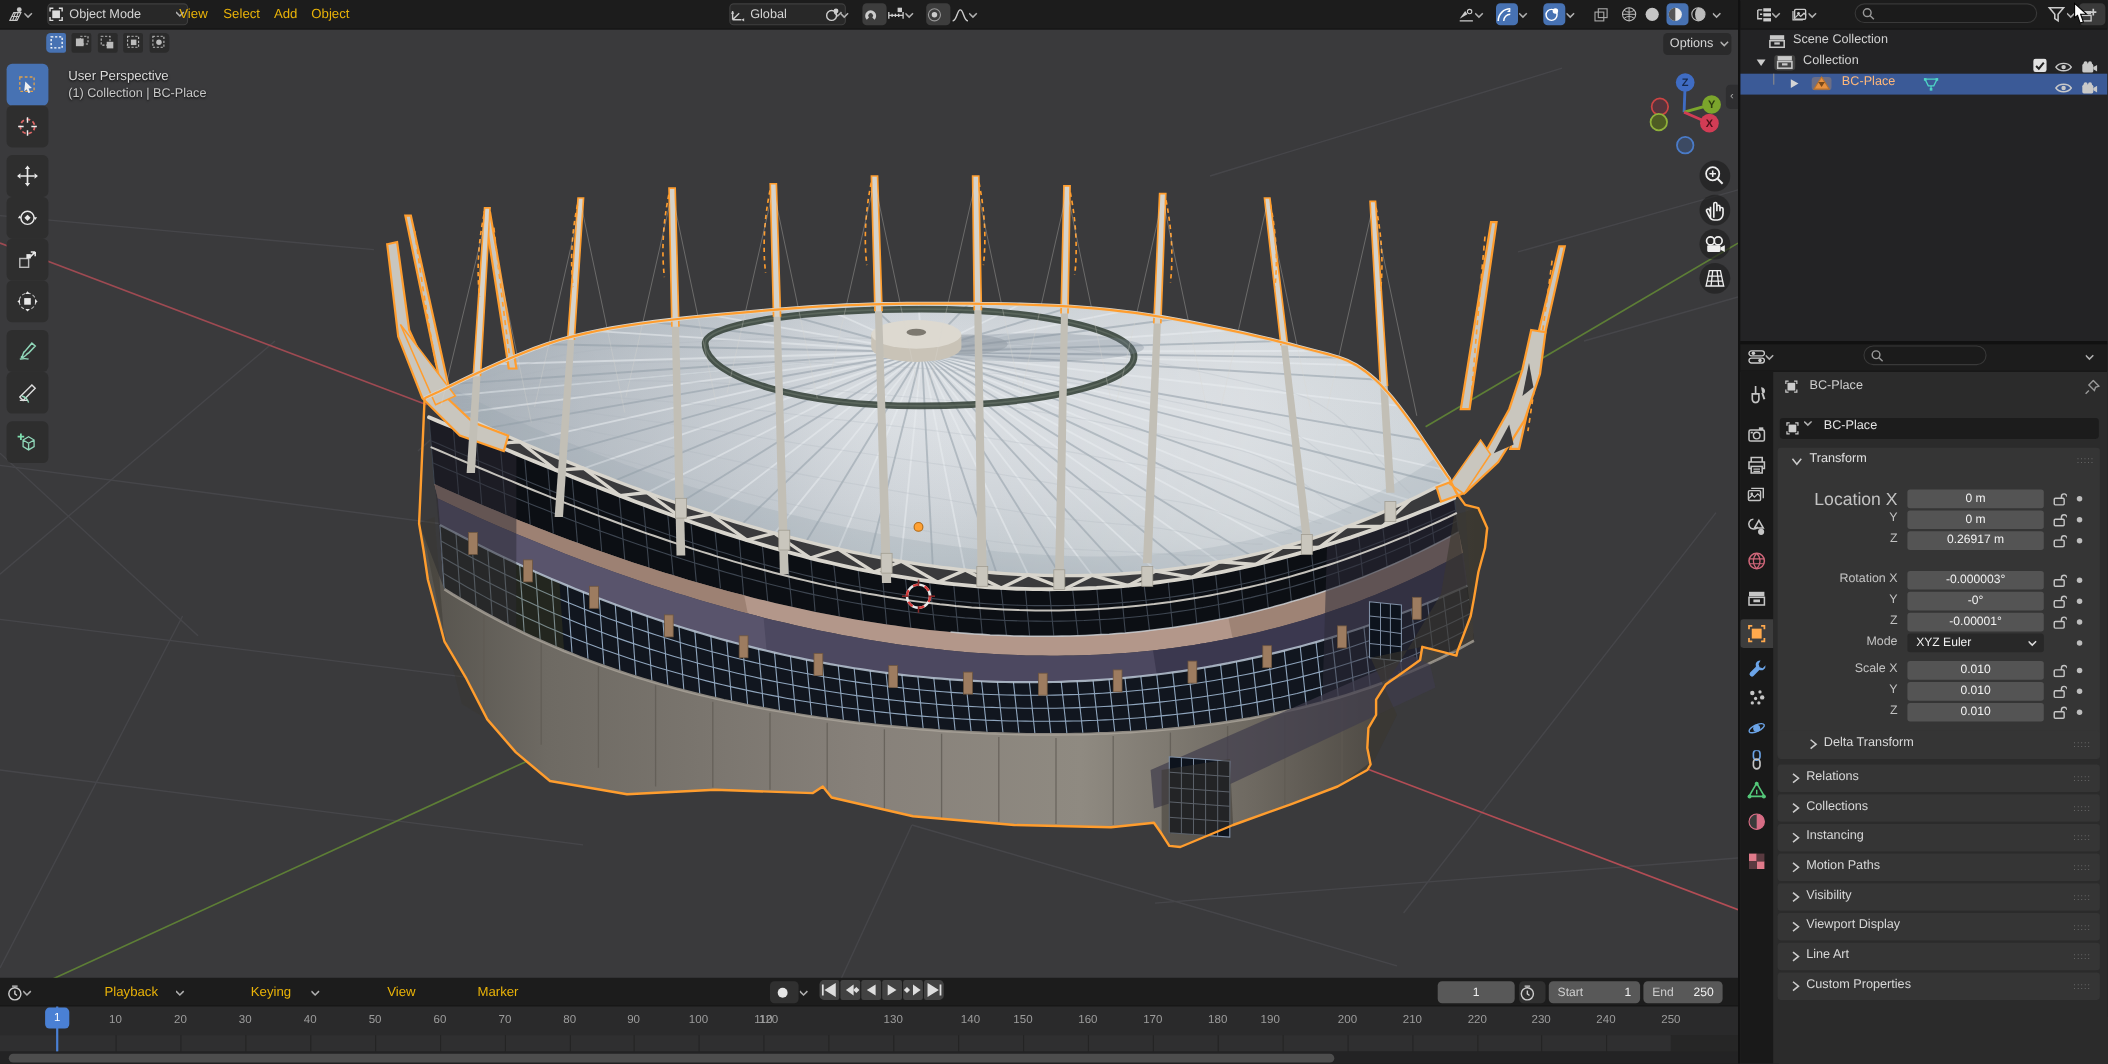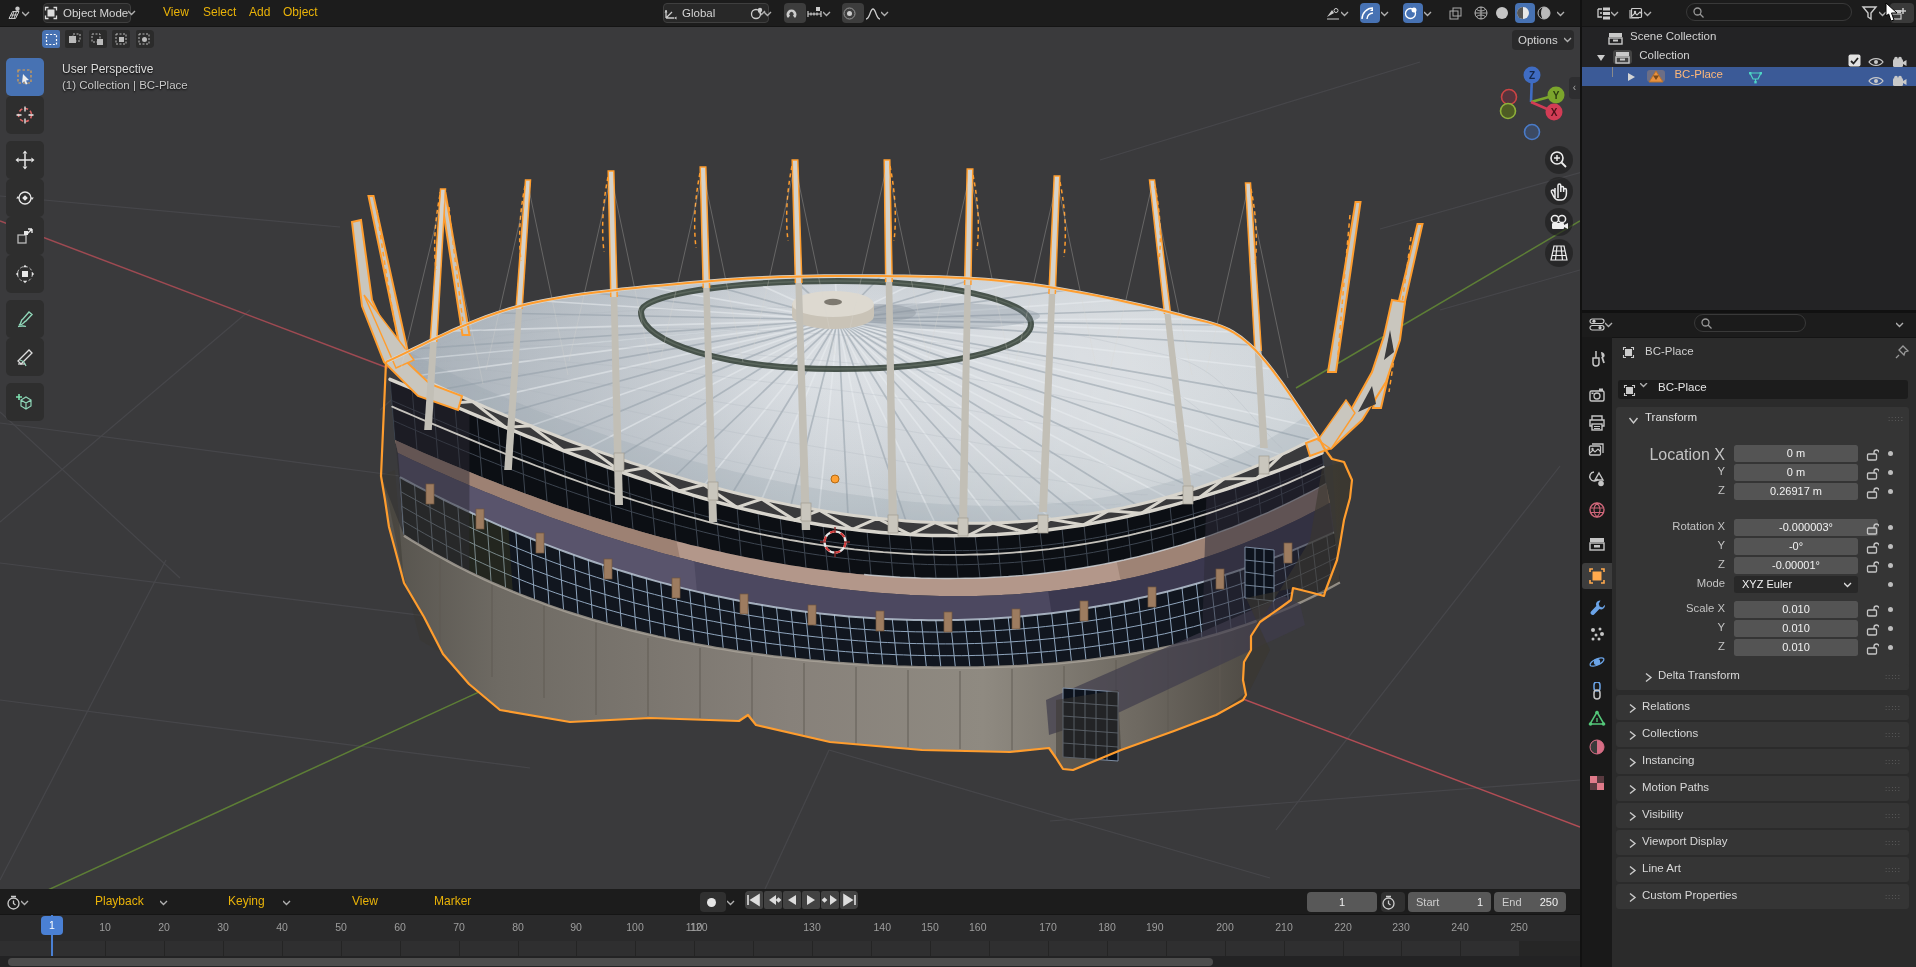--- a/index.html
+++ b/index.html
@@ -458,21 +458,21 @@
 <div class="hdr" style="left:0;top:0;width:1580px">
  <div class="btn" style="left:6px;width:34px">
         <svg width="16" height="16" viewBox="0 0 16 16" style="">
           <path d="M3,13.5 L6.5,6.5 L13,6.5 L9.5,13.5 Z M4.8,10 h6.4 M5.5,13.5 L8,6.5 M8,13.5 L10.5,6.5" stroke="#c8c8c8" stroke-width="1" fill="none"></path>
           <circle cx="11.5" cy="3.8" r="2.2" fill="#c8c8c8"></circle>
         </svg>
         <svg width="8" height="14" viewBox="0 0 8 14" style="">
           <path d="M0,6 l3.5,3.5 l3.5,-3.5" stroke="#b0b0b0" stroke-width="1.4" fill="none"></path>
         </svg>
       </div>
- <div class="btn bd" style="left:43px;width:88px">
+ <div class="btn bd" style="left:43px;width:128px">
         <svg width="14" height="14" viewBox="0 0 14 14" style="">
           <rect x="3.5" y="3.5" width="7" height="7" fill="#ddd"></rect>
           <path d="M1.5,4.5 v-3 h3 M9.5,1.5 h3 v3 M12.5,9.5 v3 h-3 M4.5,12.5 h-3 v-3" stroke="#ddd" stroke-width="1.3" fill="none"></path>
         </svg>
         <span style="margin-left:5px">Object Mode</span>
         <span class="cv"><svg width="8" height="14" viewBox="0 0 8 14" style="">
             <path d="M0,6 l3.5,3.5 l3.5,-3.5" stroke="#b0b0b0" stroke-width="1.4" fill="none"></path>
           </svg></span>
       </div>
  <span class="mn" style="left:163px">View</span>
@@ -809,21 +809,21 @@
       <span style="position:absolute;left:380px;top:6px;width:40px;text-align:center">60</span>
       <span style="position:absolute;left:439px;top:6px;width:40px;text-align:center">70</span>
       <span style="position:absolute;left:498px;top:6px;width:40px;text-align:center">80</span>
       <span style="position:absolute;left:556px;top:6px;width:40px;text-align:center">90</span>
       <span style="position:absolute;left:615px;top:6px;width:40px;text-align:center">100</span>
       <span style="position:absolute;left:674px;top:6px;width:40px;text-align:center">110</span>
       <span style="position:absolute;left:690px;top:6px;width:40px;text-align:left">120</span>
       <span style="position:absolute;left:792px;top:6px;width:40px;text-align:center">130</span>
       <span style="position:absolute;left:851px;top:6px;width:40px;text-align:right">140</span>
       <span style="position:absolute;left:910px;top:6px;width:40px;text-align:center">150</span>
-      <span style="position:absolute;left:969px;top:6px;width:40px;text-align:left">160</span>
+      <span style="position:absolute;left:969px;top:6px;width:40px;text-align:center">160</span>
       <span style="position:absolute;left:1028px;top:6px;width:40px;text-align:center">170</span>
       <span style="position:absolute;left:1087px;top:6px;width:40px;text-align:center">180</span>
       <span style="position:absolute;left:1146px;top:6px;width:40px;text-align:left">190</span>
       <span style="position:absolute;left:1205px;top:6px;width:40px;text-align:center">200</span>
       <span style="position:absolute;left:1264px;top:6px;width:40px;text-align:center">210</span>
       <span style="position:absolute;left:1323px;top:6px;width:40px;text-align:center">220</span>
       <span style="position:absolute;left:1381px;top:6px;width:40px;text-align:center">230</span>
       <span style="position:absolute;left:1440px;top:6px;width:40px;text-align:center">240</span>
       <span style="position:absolute;left:1499px;top:6px;width:40px;text-align:center">250</span>
     </div>
@@ -1126,21 +1126,21 @@
       <span style="position:absolute;width:100%;text-align:center">0.26917 m</span>
     </div>
  <span style="position:absolute;left:250px;top:2px"><svg width="13" height="13" viewBox="0 0 13 13" style="">
         <rect x="1.5" y="6" width="9" height="6" rx="1" fill="none" stroke="#c5c5c5" stroke-width="1.3"></rect>
         <path d="M8,6 V4.5 a2.5,2.5 0 0 1 5,0" fill="none" stroke="#c5c5c5" stroke-width="1.3"></path>
       </svg></span>
     <span style="position:absolute;left:272px;top:6px;width:5px;height:5px;border-radius:50%;background:#bdbdbd"></span>
   </div>
 <div style="position:absolute;left:1616px;top:519px;width:293px;height:17px">
  <span style="position:absolute;right:184px;top:1px;color:#c3c3c3;font-size:11.3px;white-space:nowrap">Rotation X</span>
- <div style="position:absolute;left:118px;top:0;width:144px;height:16.5px;background:#545454;border-radius:2.5px;color:#f2f2f2;font-size:11px;line-height:16px">
+ <div style="position:absolute;left:118px;top:0;width:124px;height:16.5px;background:#545454;border-radius:2.5px;color:#f2f2f2;font-size:11px;line-height:16px">
       <span style="position:absolute;width:100%;text-align:center">-0.000003°</span>
     </div>
  <span style="position:absolute;left:250px;top:2px"><svg width="13" height="13" viewBox="0 0 13 13" style="">
         <rect x="1.5" y="6" width="9" height="6" rx="1" fill="none" stroke="#c5c5c5" stroke-width="1.3"></rect>
         <path d="M8,6 V4.5 a2.5,2.5 0 0 1 5,0" fill="none" stroke="#c5c5c5" stroke-width="1.3"></path>
       </svg></span>
     <span style="position:absolute;left:272px;top:6px;width:5px;height:5px;border-radius:50%;background:#bdbdbd"></span>
   </div>
 <div style="position:absolute;left:1616px;top:538px;width:293px;height:17px">
  <span style="position:absolute;right:184px;top:1px;color:#c3c3c3;font-size:11.3px;white-space:nowrap">Y</span>

